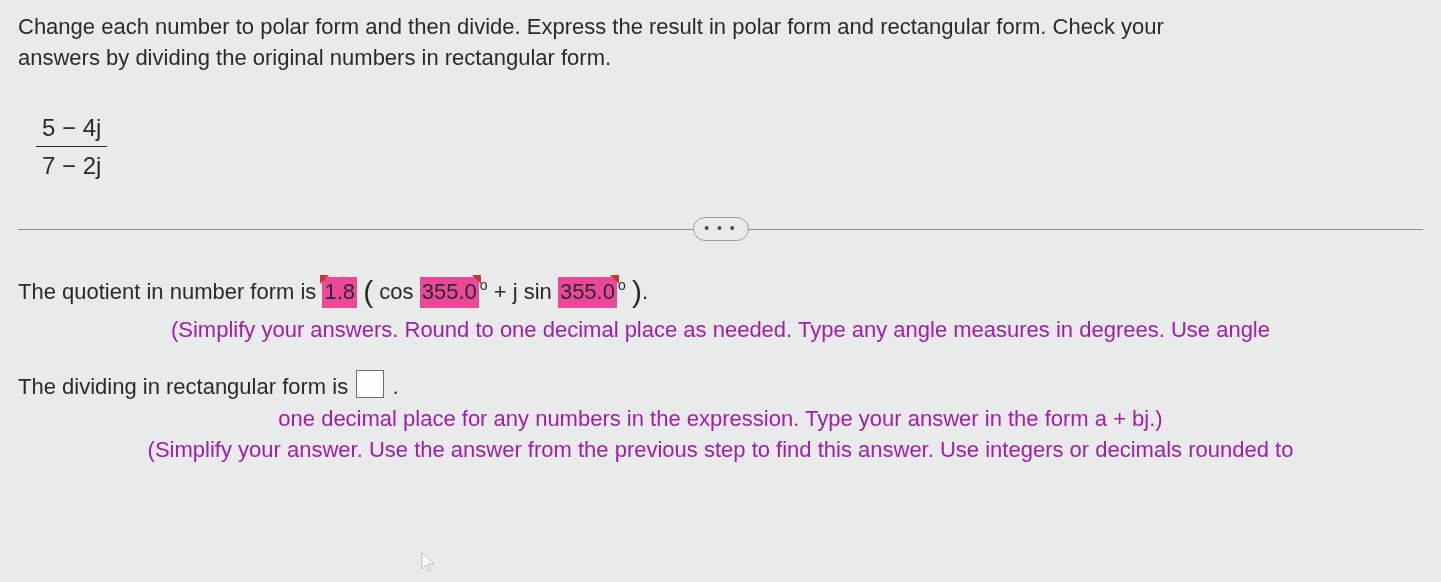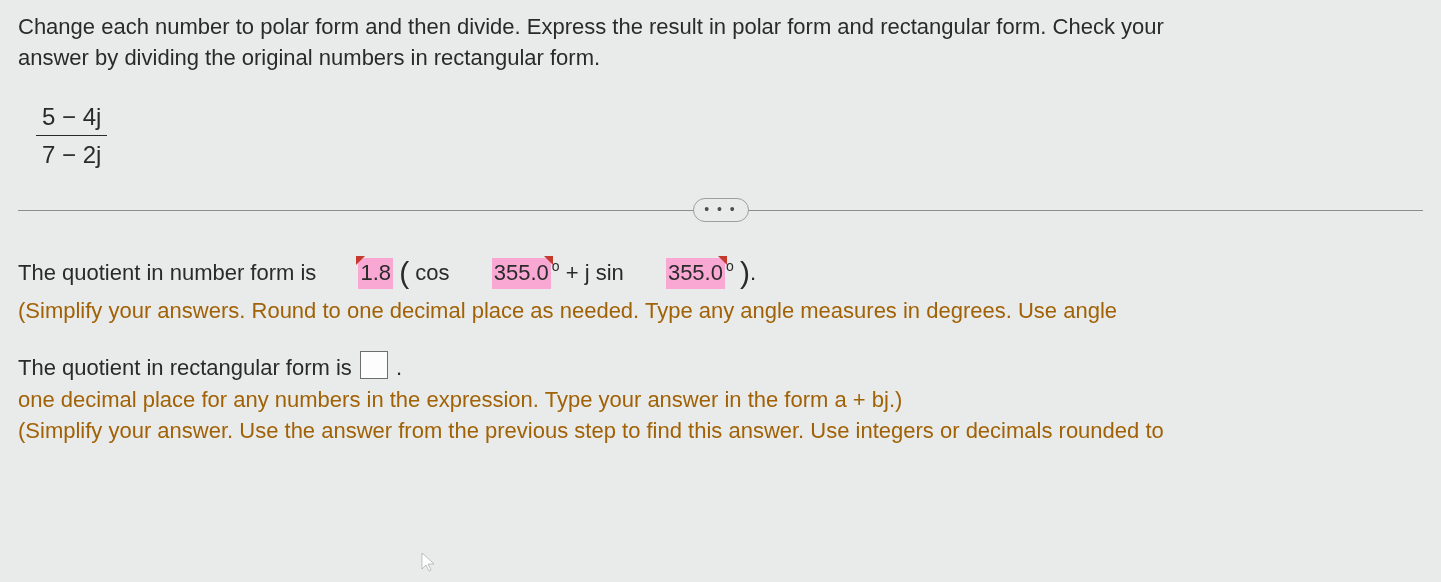--- a/index.html
+++ b/index.html
@@ -12,28 +12,28 @@
       background: #e8ebe9;
       width: 1441px;
       height: 582px;
       padding: 12px 18px;
       color: #2a2a2a;
       font-size: 22px;
       line-height: 1.4;
       position: relative;
     }
     .instructions {
-      margin-bottom: 18px;
+      margin-bottom: 29px;
     }
     .fraction {
       display: inline-block;
       text-align: center;
       margin-left: 18px;
       margin-top: 6px;
-      margin-bottom: 12px;
+      margin-bottom: 20px;
       font-size: 24px;
     }
     .fraction .num {
       display: block;
       padding: 2px 6px;
     }
     .fraction .den {
       display: block;
       border-top: 1.5px solid #2a2a2a;
       padding: 2px 6px;
@@ -69,28 +69,28 @@
       letter-spacing: 2px;
       cursor: pointer;
     }
     .answer-block {
       margin-bottom: 24px;
     }
     .answer-line {
       margin-bottom: 2px;
     }
     .hint {
-      color: #a16207;
+      color: #a21caf;
+      text-align: center;
     }
     .filled-value {
-      background: #f9a8d4;
+      background: #ec4899;
       padding: 0 2px;
       position: relative;
       display: inline-block;
-      margin-left: 36px;
     }
     .red-tick-tl {
       position: absolute;
       top: -2px;
       left: -2px;
       width: 0;
       height: 0;
       border-left: 9px solid #c43a2f;
       border-bottom: 9px solid transparent;
     }
@@ -129,21 +129,21 @@
       font-size: 20px;
     }
   </style>
 </head>
 <body>
 
 
 
 <div class="instructions">
   <span>Change each number to polar form and then divide. Express the result in polar form and rectangular form. Check your</span><br>
-  <span>answer by dividing the original numbers in rectangular form.</span>
+  <span>answers by dividing the original numbers in rectangular form.</span>
 </div>
 
 <div class="fraction">
   <span class="num">5 − 4j</span>
   <span class="den">7 − 2j</span>
 </div>
 
 <div class="divider-row">
   <hr class="divider-line">
   <div class="ellipsis-btn">
@@ -170,21 +170,21 @@
       <span class="red-tick-tr"></span>
       <span>355.0</span>
     </span><span class="deg">o</span>
     <span class="big-paren">)</span><span>.</span>
   </div>
   <div class="hint">(Simplify your answers. Round to one decimal place as needed. Type any angle measures in degrees. Use angle</div>
 </div>
 
 <div class="answer-block">
   <div class="answer-line">
-    <span>The quotient in rectangular form is </span>
+    <span>The dividing in rectangular form is </span>
     <span class="input-box"></span>
     <span>.</span>
   </div>
   <div class="hint">one decimal place for any numbers in the expression. Type your answer in the form a + bj.)</div>
   <div class="hint">(Simplify your answer. Use the answer from the previous step to find this answer. Use integers or decimals rounded to</div>
 </div>
 
 <div class="cursor-arrow">
   <svg width="18" height="22" viewBox="0 0 18 22">
     <path d="M2 2 L2 18 L6 14 L9 20 L11 19 L8 13 L14 13 Z" fill="#ffffff" stroke="#888" stroke-width="0.5"></path>

